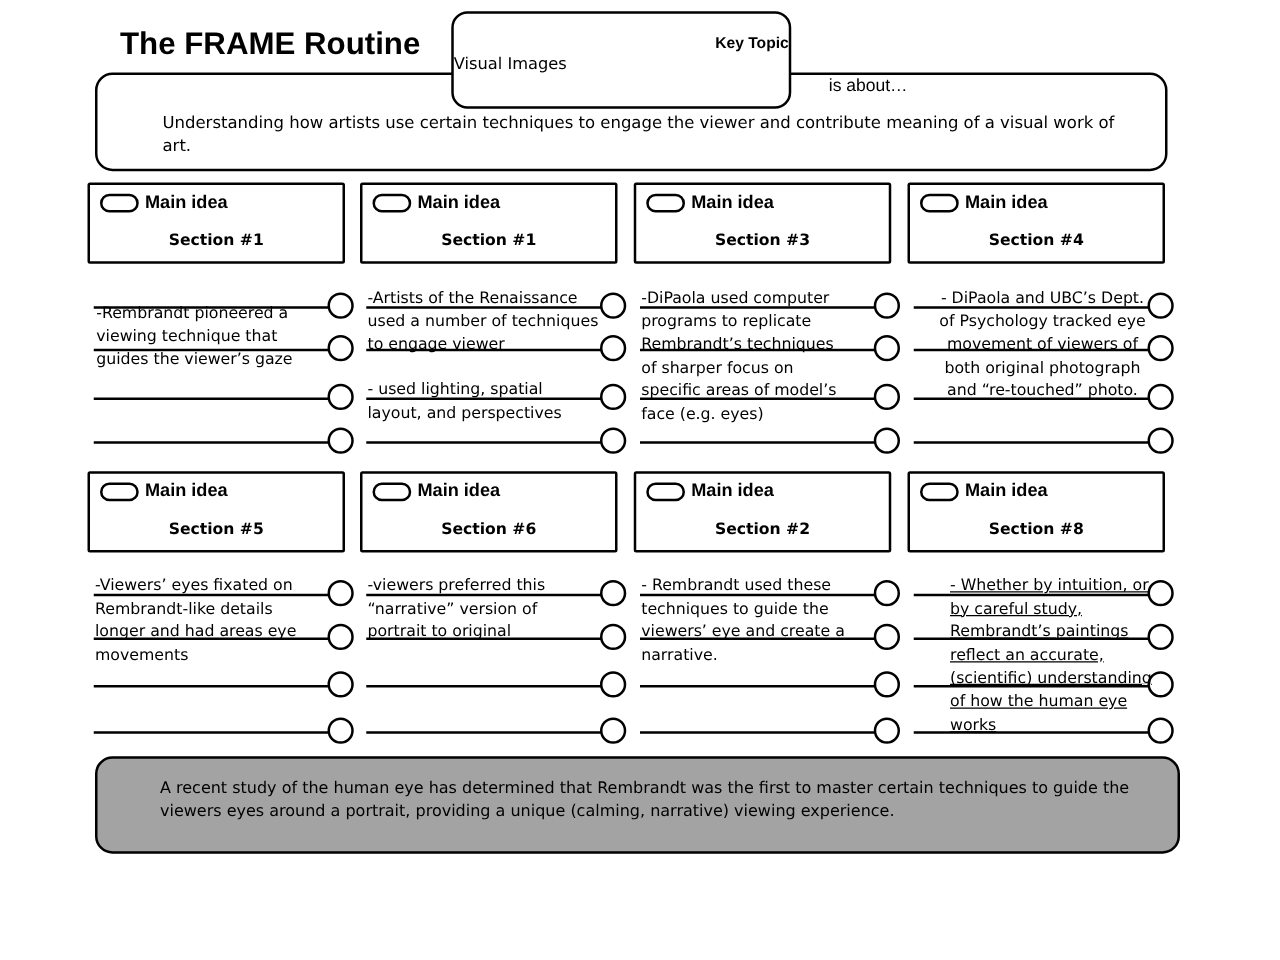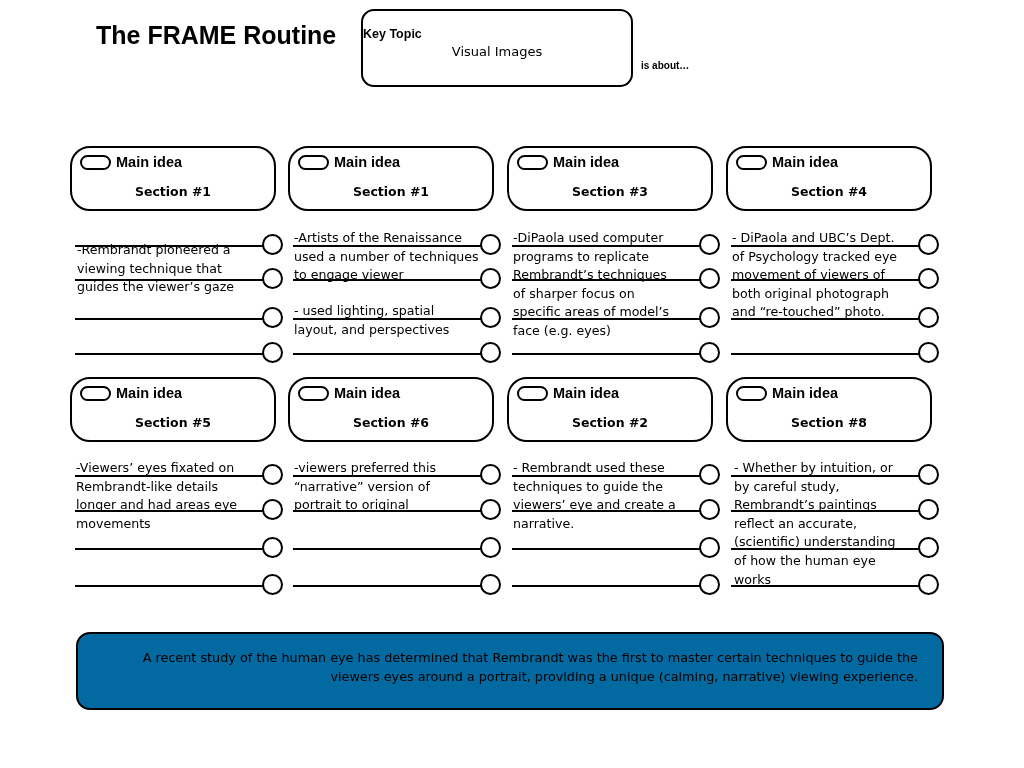--- a/index.html
+++ b/index.html
@@ -47,43 +47,43 @@
     border: 2.5px solid #000;
     border-radius: 13px;
     background: #fff;
     z-index: 30;
     box-sizing: border-box;
   }
   #keytopic-label {
     position: absolute;
     left: 0; right: 0;
     top: 16px;
-    text-align: left;
+    text-align: right;
     font-family: "Liberation Sans", sans-serif;
     font-weight: bold;
     font-size: 12.5px;
     line-height: 15px;
   }
   #keytopic-value {
     position: absolute;
     left: 0; right: 0;
     top: 33px;
-    text-align: center;
+    text-align: left;
     font-family: "DejaVu Sans", sans-serif;
     font-size: 13px;
     line-height: 16px;
   }
 
   
   #isabout {
-    left: 641px;
+    left: 663px;
     top: 60px;
     font-family: "Liberation Sans", sans-serif;
-    font-weight: bold;
-    font-size: 10px;
+    font-weight: normal;
+    font-size: 14px;
     white-space: nowrap;
     z-index: 32;
   }
 
   
   #about-box {
     left: 76px;
     top: 58px;
     width: 858px;
     height: 79px;
@@ -101,21 +101,21 @@
     font-family: "DejaVu Sans", sans-serif;
     font-size: 13.2px;
     line-height: 19px;
   }
 
   
   .mibox {
     width: 206px;
     height: 65px;
     border: 2.5px solid #000;
-    border-radius: 20px;
+    border-radius: 2px;
     background: #fff;
     box-sizing: border-box;
   }
   .mi-pill {
     position: absolute;
     left: 8px;
     top: 7px;
     width: 31px;
     height: 15px;
     border: 2.5px solid #000;
@@ -172,28 +172,27 @@
     top: 600px;
     width: 1024px;
     text-align: center;
     font-family: "Liberation Sans", sans-serif;
     font-weight: bold;
     font-size: 16.5px;
     line-height: 20px;
   }
   #sowhat-box {
     left: 76px;
-    top: 632px;
+    top: 605px;
     width: 868px;
     height: 78px;
     border: 2.5px solid #000;
     border-radius: 14px;
-    background: #0369a1;
-    box-sizing: border-box;
-    text-align: right;
+    background: #a3a3a3;
+    box-sizing: border-box;
   }
   #sowhat-text {
     position: absolute;
     left: 50px;
     top: 14px;
     width: 790px;
     font-family: "DejaVu Sans", sans-serif;
     font-size: 12.8px;
     line-height: 19px;
   }
@@ -205,20 +204,23 @@
 
   <div class="abs" id="title">The FRAME Routine</div>
 
   <div class="abs" id="keytopic-box">
     <div id="keytopic-label">Key Topic</div>
     <div id="keytopic-value">Visual Images</div>
   </div>
 
   <div class="abs" id="isabout">is about…</div>
 
+  <div class="abs" id="about-box">
+    <div id="about-text">Understanding how artists use certain techniques to engage the viewer and contribute meaning of a visual work of art.</div>
+  </div>
 
   <div id="sections-layer">
       <div class="abs mibox" style="left: 70px; top: 146px;">
         <div class="mi-pill"></div>
         <div class="mi-title">Main idea</div>
         <div class="mi-section">Section #1</div>
       </div>
       <div class="abs detail-line" style="left: 75px; top: 245px; width: 193px;"></div>
       <div class="abs detail-circle" style="left: 262px; top: 234px;"></div>
       <div class="abs detail-line" style="left: 75px; top: 279px; width: 193px;"></div>
@@ -273,21 +275,21 @@
         <div class="mi-section">Section #4</div>
       </div>
       <div class="abs detail-line" style="left: 731px; top: 245px; width: 193px;"></div>
       <div class="abs detail-circle" style="left: 918px; top: 234px;"></div>
       <div class="abs detail-line" style="left: 731px; top: 279px; width: 193px;"></div>
       <div class="abs detail-circle" style="left: 918px; top: 268px;"></div>
       <div class="abs detail-line" style="left: 731px; top: 318px; width: 193px;"></div>
       <div class="abs detail-circle" style="left: 918px; top: 307px;"></div>
       <div class="abs detail-line" style="left: 731px; top: 353px; width: 193px;"></div>
       <div class="abs detail-circle" style="left: 918px; top: 342px;"></div>
-      <div class="abs detail-text" style="left: 732px; top: 229px; width: 204px;">- DiPaola and UBC’s Dept.
+      <div class="abs detail-text" style="left: 732px; top: 229px; width: 204px; text-align: center;">- DiPaola and UBC’s Dept.
 of Psychology tracked eye
 movement of viewers of
 both original photograph
 and “re-touched” photo.</div>
       <div class="abs mibox" style="left: 70px; top: 377px;">
         <div class="mi-pill"></div>
         <div class="mi-title">Main idea</div>
         <div class="mi-section">Section #5</div>
       </div>
       <div class="abs detail-line" style="left: 75px; top: 475px; width: 193px;"></div>
@@ -341,21 +343,21 @@
         <div class="mi-section">Section #8</div>
       </div>
       <div class="abs detail-line" style="left: 731px; top: 475px; width: 193px;"></div>
       <div class="abs detail-circle" style="left: 918px; top: 464px;"></div>
       <div class="abs detail-line" style="left: 731px; top: 510px; width: 193px;"></div>
       <div class="abs detail-circle" style="left: 918px; top: 499px;"></div>
       <div class="abs detail-line" style="left: 731px; top: 548px; width: 193px;"></div>
       <div class="abs detail-circle" style="left: 918px; top: 537px;"></div>
       <div class="abs detail-line" style="left: 731px; top: 585px; width: 193px;"></div>
       <div class="abs detail-circle" style="left: 918px; top: 574px;"></div>
-      <div class="abs detail-text" style="left: 734px; top: 459px; width: 204px;">- Whether by intuition, or
+      <div class="abs detail-text" style="left: 760px; top: 459px; width: 204px; text-decoration: underline;">- Whether by intuition, or
 by careful study,
 Rembrandt’s paintings
 reflect an accurate,
 (scientific) understanding
 of how the human eye
 works</div>
     </div>
 
 
   <div class="abs" id="sowhat-box">

